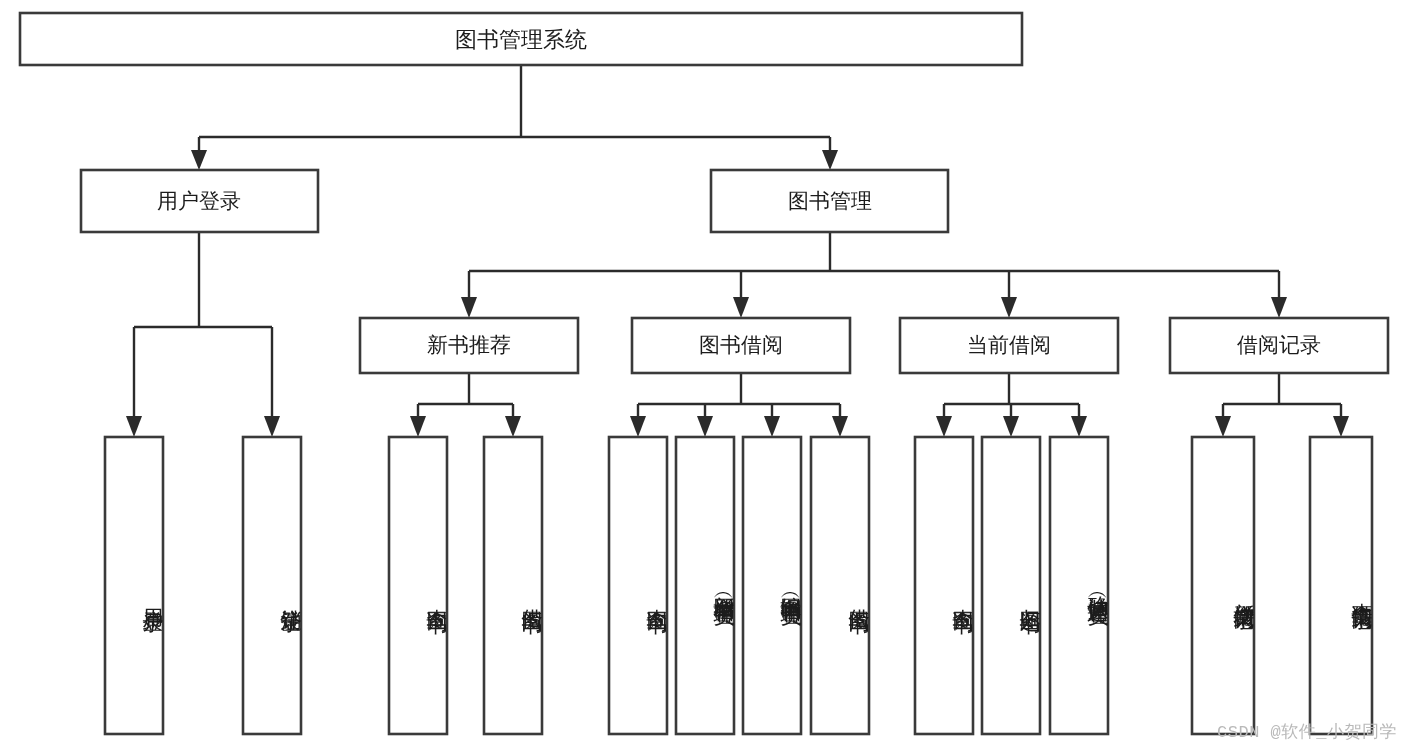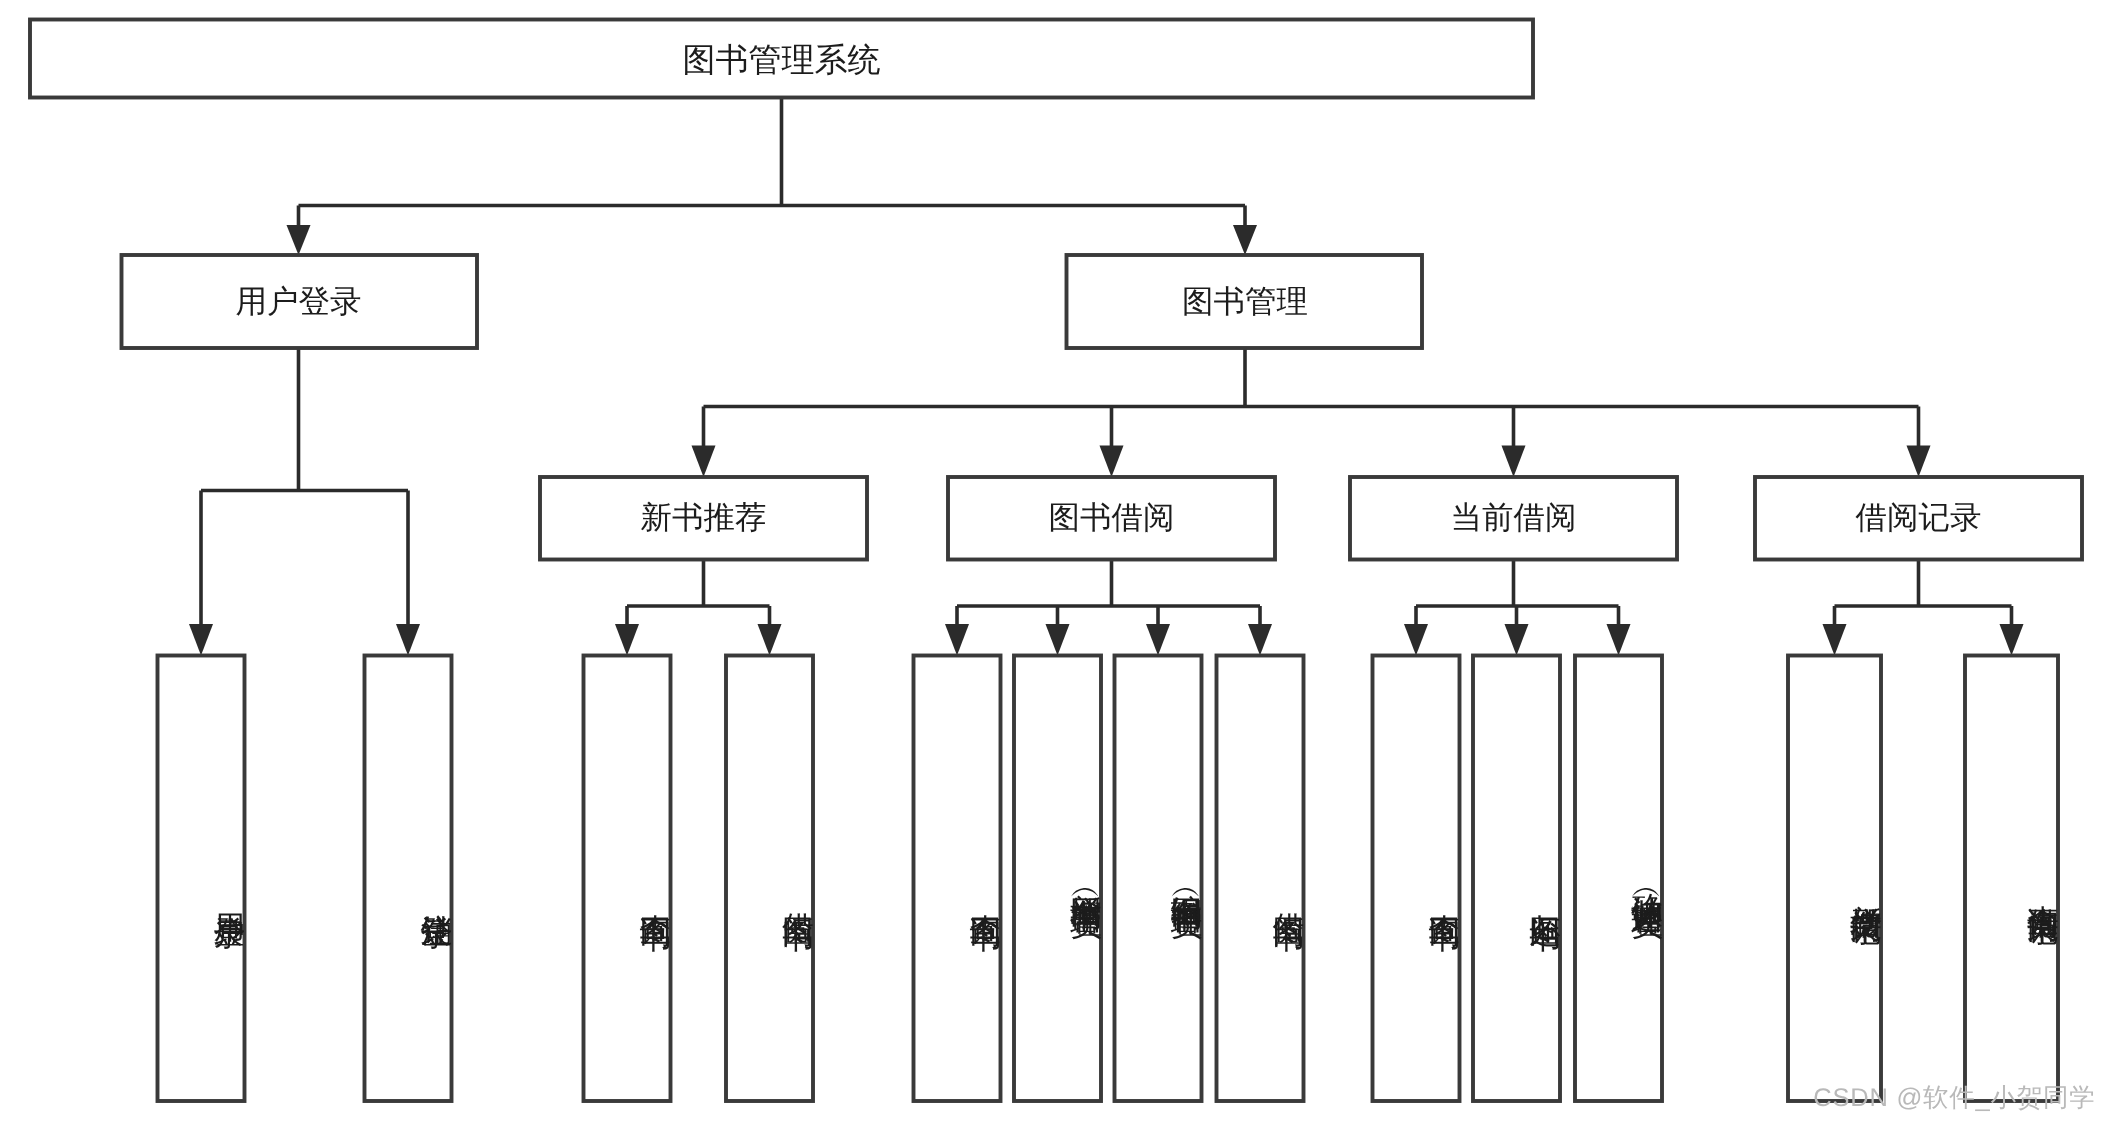--- a/index.html
+++ b/index.html
@@ -61,21 +61,21 @@
     display: flex;
     align-items: flex-start;
     justify-content: center;
     white-space: nowrap;
     pointer-events: none;
   }
   .watermark {
     position: absolute;
     right: 8px;
     bottom: 4px;
-    font-family: Liberation Sans, sans-serif;
+    font-family: Liberation Mono, monospace;
     font-size: 17px;
     color: #b9b9b9;
     letter-spacing: 0.5px;
     white-space: nowrap;
   }
 </style>
 </head>
 <body>
 
 <div id="diagram-root">

